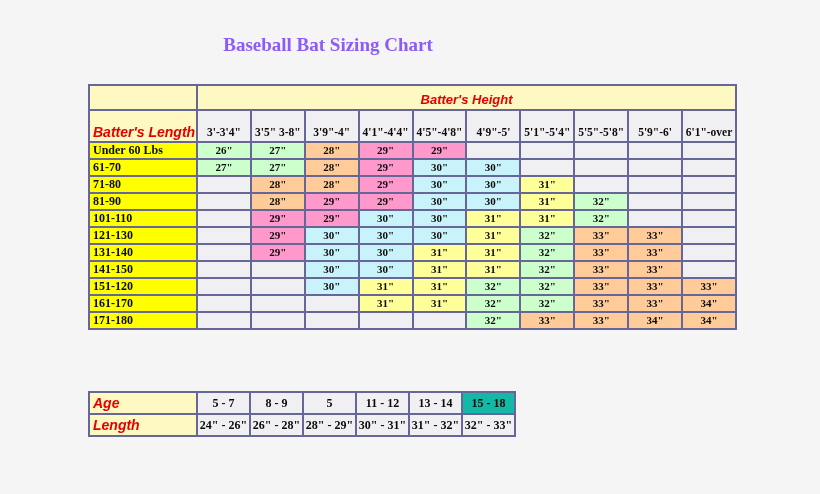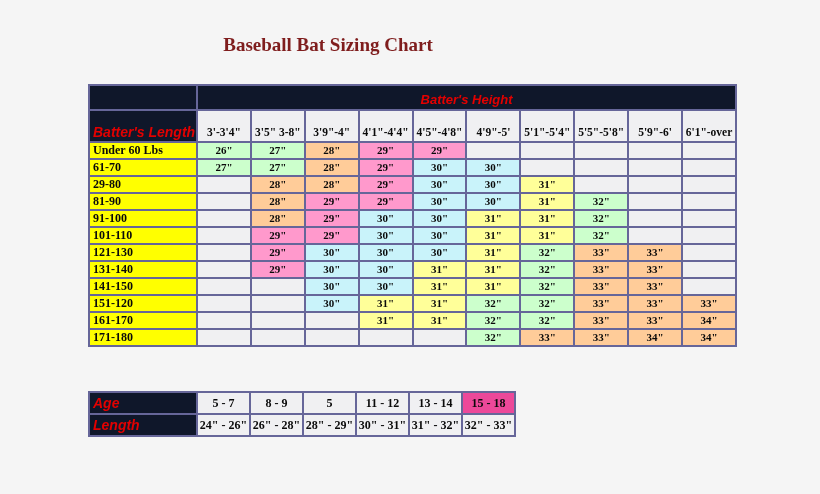--- a/index.html
+++ b/index.html
@@ -6,37 +6,37 @@
   body {
     width:820px; height:494px;
     background:#f5f5f5;
     font-family:"Liberation Serif", serif;
     overflow:hidden;
   }
   .page { position:relative; width:820px; height:494px; }
   .chart-title {
     position:absolute; top:34px; left:0; width:656px;
     margin:0; text-align:center;
-    font-size:19px; font-weight:bold; color:#7f1d1d;
+    font-size:19px; font-weight:bold; color:#8b5cf6;
     font-family:"Liberation Serif", serif;
   }
   table {
     border-collapse:collapse; table-layout:fixed;
     position:absolute;
   }
   td {
     border:2px solid #666699;
     overflow:hidden; white-space:nowrap;
     color:#0a0a0a;
   }
   .sizing { left:88px; top:84px; width:649px; }
   .agetable { left:88px; top:391px; width:428px; }
   .c-label { width:108px; }
   .c-label2 { width:108px; }
-  .yellow { background:#0f172a; }
+  .yellow { background:#fef9c3; }
   .grouphead {
     color:#e30000; font-family:"Liberation Sans", sans-serif;
     font-weight:bold; font-style:italic;
     text-align:center; vertical-align:bottom;
     font-size:13px; padding-bottom:2px;
   }
   .sizing tr.toprow td { height:20px; }
   #height-cols-row td { height:26px; }
   .weighthead {
     color:#e30000; font-family:"Liberation Sans", sans-serif;
@@ -118,53 +118,40 @@
           <td class="datacell" style="background: rgb(255, 204, 153);">28"</td>
           <td class="datacell" style="background: rgb(255, 153, 204);">29"</td>
           <td class="datacell" style="background: rgb(201, 243, 250);">30"</td>
           <td class="datacell" style="background: rgb(201, 243, 250);">30"</td>
           <td class="datacell" style="background: rgb(240, 240, 242);"></td>
           <td class="datacell" style="background: rgb(240, 240, 242);"></td>
           <td class="datacell" style="background: rgb(240, 240, 242);"></td>
           <td class="datacell" style="background: rgb(240, 240, 242);"></td>
         </tr>
         <tr>
-          <td class="rowlabel">29-80</td>
+          <td class="rowlabel">71-80</td>
           <td class="datacell" style="background: rgb(240, 240, 242);"></td>
           <td class="datacell" style="background: rgb(255, 204, 153);">28"</td>
           <td class="datacell" style="background: rgb(255, 204, 153);">28"</td>
           <td class="datacell" style="background: rgb(255, 153, 204);">29"</td>
           <td class="datacell" style="background: rgb(201, 243, 250);">30"</td>
           <td class="datacell" style="background: rgb(201, 243, 250);">30"</td>
           <td class="datacell" style="background: rgb(255, 255, 153);">31"</td>
           <td class="datacell" style="background: rgb(240, 240, 242);"></td>
           <td class="datacell" style="background: rgb(240, 240, 242);"></td>
           <td class="datacell" style="background: rgb(240, 240, 242);"></td>
         </tr>
         <tr>
           <td class="rowlabel">81-90</td>
           <td class="datacell" style="background: rgb(240, 240, 242);"></td>
           <td class="datacell" style="background: rgb(255, 204, 153);">28"</td>
           <td class="datacell" style="background: rgb(255, 153, 204);">29"</td>
           <td class="datacell" style="background: rgb(255, 153, 204);">29"</td>
           <td class="datacell" style="background: rgb(201, 243, 250);">30"</td>
           <td class="datacell" style="background: rgb(201, 243, 250);">30"</td>
-          <td class="datacell" style="background: rgb(255, 255, 153);">31"</td>
-          <td class="datacell" style="background: rgb(204, 255, 204);">32"</td>
-          <td class="datacell" style="background: rgb(240, 240, 242);"></td>
-          <td class="datacell" style="background: rgb(240, 240, 242);"></td>
-        </tr>
-        <tr>
-          <td class="rowlabel">91-100</td>
-          <td class="datacell" style="background: rgb(240, 240, 242);"></td>
-          <td class="datacell" style="background: rgb(255, 204, 153);">28"</td>
-          <td class="datacell" style="background: rgb(255, 153, 204);">29"</td>
-          <td class="datacell" style="background: rgb(201, 243, 250);">30"</td>
-          <td class="datacell" style="background: rgb(201, 243, 250);">30"</td>
-          <td class="datacell" style="background: rgb(255, 255, 153);">31"</td>
           <td class="datacell" style="background: rgb(255, 255, 153);">31"</td>
           <td class="datacell" style="background: rgb(204, 255, 204);">32"</td>
           <td class="datacell" style="background: rgb(240, 240, 242);"></td>
           <td class="datacell" style="background: rgb(240, 240, 242);"></td>
         </tr>
         <tr>
           <td class="rowlabel">101-110</td>
           <td class="datacell" style="background: rgb(240, 240, 242);"></td>
           <td class="datacell" style="background: rgb(255, 153, 204);">29"</td>
           <td class="datacell" style="background: rgb(255, 153, 204);">29"</td>
@@ -263,21 +250,21 @@
       <col span="6">
     </colgroup>
     <tbody>
       <tr id="age-row">
         <td class="yellow agelab">Age</td>
       <td class="agecell" style="background: rgb(240, 240, 242);">5 - 7</td>
           <td class="agecell" style="background: rgb(240, 240, 242);">8 - 9</td>
           <td class="agecell" style="background: rgb(240, 240, 242);">5</td>
           <td class="agecell" style="background: rgb(240, 240, 242);">11 - 12</td>
           <td class="agecell" style="background: rgb(240, 240, 242);">13 - 14</td>
-          <td class="agecell" style="background: #ec4899;">15 - 18</td>
+          <td class="agecell" style="background: #14b8a6;">15 - 18</td>
         </tr>
       <tr id="length-row">
         <td class="yellow agelab">Length</td>
       <td class="agecell" style="background: rgb(240, 240, 242);">24" - 26"</td>
           <td class="agecell" style="background: rgb(240, 240, 242);">26" - 28"</td>
           <td class="agecell" style="background: rgb(240, 240, 242);">28" - 29"</td>
           <td class="agecell" style="background: rgb(240, 240, 242);">30" - 31"</td>
           <td class="agecell" style="background: rgb(240, 240, 242);">31" - 32"</td>
           <td class="agecell" style="background: rgb(240, 240, 242);">32" - 33"</td>
         </tr>

